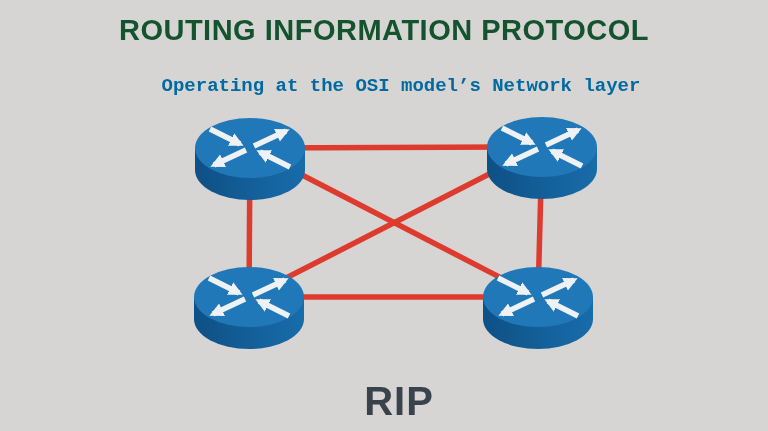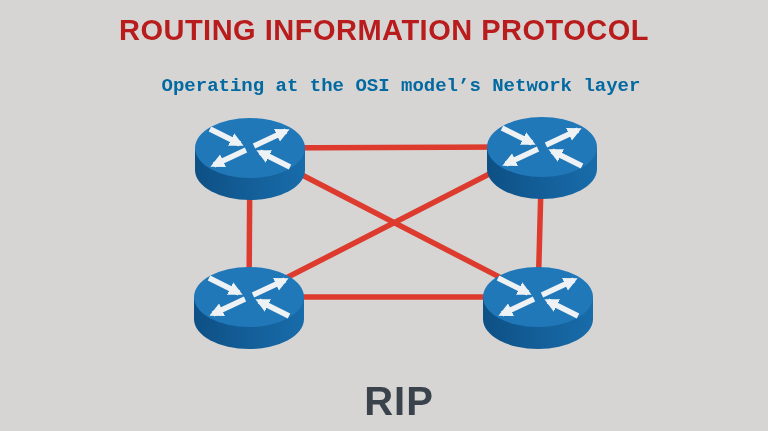--- a/index.html
+++ b/index.html
@@ -18,21 +18,21 @@
   .title {
     position: absolute;
     top: 14px;
     left: 0;
     width: 100%;
     margin: 0;
     text-align: center;
     font-size: 29px;
     font-weight: 700;
     letter-spacing: 0.5px;
-    color: #b91c1c;
+    color: #14532d;
   }
   .subtitle {
     position: absolute;
     top: 58px;
     left: 0;
     width: 100%;
     margin: 17px;
     text-align: center;
     font-size: 19px;
     font-weight: 600;

